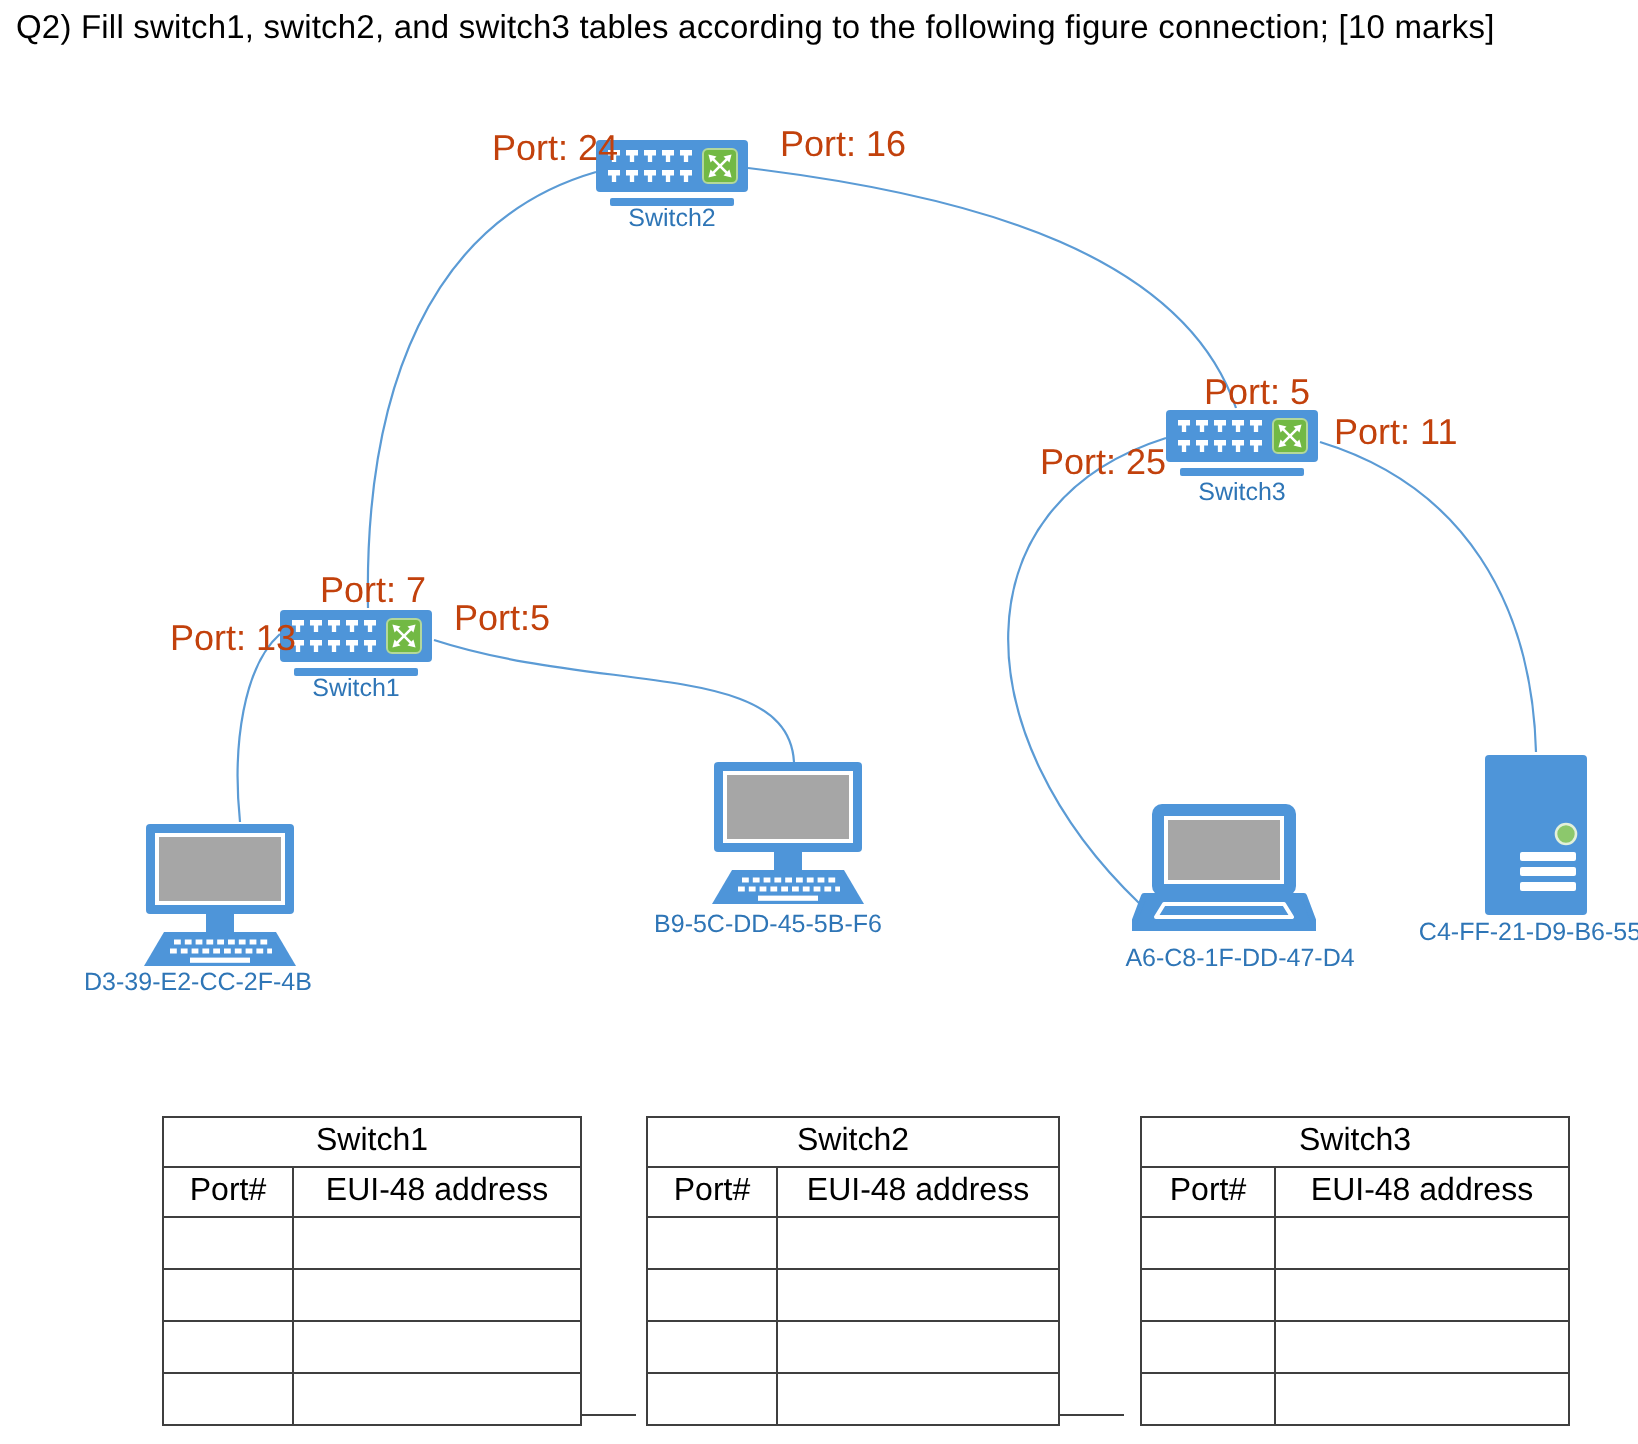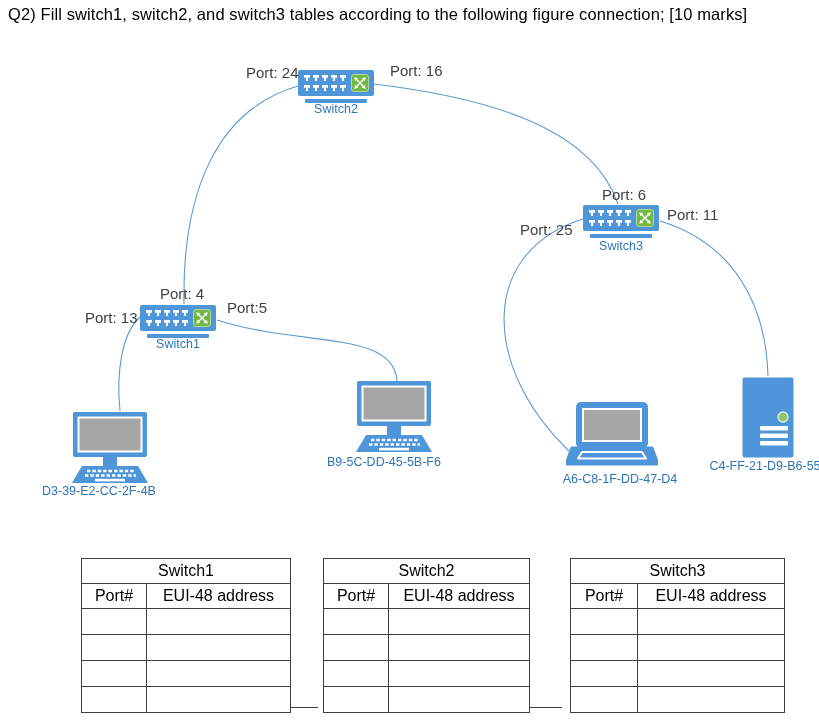--- a/index.html
+++ b/index.html
@@ -11,21 +11,21 @@
   #title{position:absolute;left:8px;top:5px;width:806px;font-size:16.5px;color:#000;letter-spacing:.1px;}
   
   .sw{position:absolute;width:76px;}
   .sw-body{position:relative;width:76px;height:26px;background:#4E95D9;border-radius:2px;}
   .sw-ports{position:absolute;left:6px;top:5px;width:45px;display:flex;flex-wrap:wrap;gap:4px 3px;}
   .sw-port{width:6px;height:6px;background:#fff;
     clip-path:polygon(0 0,100% 0,100% 45%,68% 45%,68% 100%,32% 100%,32% 45%,0 45%);}
   .sw-green{position:absolute;right:5px;top:4px;width:18px;height:18px;background:#72B944;
     border:1px solid #B3D89B;border-radius:3px;box-sizing:border-box;display:flex;align-items:center;justify-content:center;}
   .sw-base{width:62px;height:4px;background:#4E95D9;margin:3px auto 0;border-radius:1px;}
-  .plabel{position:absolute;font-size:15px;color:#404040;white-space:nowrap;}
+  .plabel{position:absolute;font-size:18px;color:#c2410c;white-space:nowrap;}
   .sname{position:absolute;width:76px;text-align:center;font-size:12.5px;color:#2E75B6;}
   .mac{position:absolute;width:140px;text-align:center;font-size:12.5px;color:#2E75B6;white-space:nowrap;}
   
   table.fill{position:absolute;border-collapse:collapse;table-layout:fixed;background:#fff;}
   table.fill th,table.fill td{border:1px solid #3f3f3f;padding:0;font-weight:400;color:#000;}
   table.fill th{font-size:16px;height:24px;text-align:center;}
   table.fill td{height:25px;}
   .bline{position:absolute;height:1px;background:#3f3f3f;}
 </style>
 </head>
@@ -103,21 +103,21 @@
           <polygon points="1.4,1.4 6,2.6 2.6,6"></polygon>
             <polygon points="14.6,1.4 10,2.6 13.4,6"></polygon>
           <polygon points="1.4,14.6 6,13.4 2.6,10"></polygon>
             <polygon points="14.6,14.6 10,13.4 13.4,10"></polygon>
         </g>
       </svg>
     </div>
   </div>
   <div class="sw-base"></div>
 </div>
-<div class="plabel" style="left:602px;top:186px">Port: 6</div>
+<div class="plabel" style="left:602px;top:186px">Port: 5</div>
 <div class="plabel" style="left:520px;top:221px">Port: 25</div>
 <div class="plabel" style="left:667px;top:206px">Port: 11</div>
 <div class="sname" style="left:583px;top:239px">Switch3</div>
 
 <div class="sw" style="left:140px;top:305px">
   <div class="sw-body">
     <div class="sw-ports">
       <span class="sw-port"></span>
         <span class="sw-port"></span>
         <span class="sw-port"></span>
@@ -139,21 +139,21 @@
           <polygon points="1.4,1.4 6,2.6 2.6,6"></polygon>
             <polygon points="14.6,1.4 10,2.6 13.4,6"></polygon>
           <polygon points="1.4,14.6 6,13.4 2.6,10"></polygon>
             <polygon points="14.6,14.6 10,13.4 13.4,10"></polygon>
         </g>
       </svg>
     </div>
   </div>
   <div class="sw-base"></div>
 </div>
-<div class="plabel" style="left:160px;top:285px">Port: 4</div>
+<div class="plabel" style="left:160px;top:285px">Port: 7</div>
 <div class="plabel" style="left:85px;top:309px">Port: 13</div>
 <div class="plabel" style="left:227px;top:299px">Port:5</div>
 <div class="sname" style="left:140px;top:337px">Switch1</div>
 
 <svg class="abs" style="left:70px;top:412px" width="80" height="72" viewBox="0 0 80 72">
   <rect x="3" y="0" width="74" height="45" rx="2" fill="#4E95D9"></rect>
   <rect x="8.5" y="5.5" width="63" height="34" fill="#A6A6A6" stroke="#fff" stroke-width="2"></rect>
   <rect x="33" y="45" width="14" height="9" fill="#4E95D9"></rect>
   <polygon points="12,54 68,54 78,71 2,71" fill="#4E95D9"></polygon>
   <line x1="17" y1="59" x2="64" y2="59" stroke="#fff" stroke-width="2.6" stroke-dasharray="3.4,2"></line>

